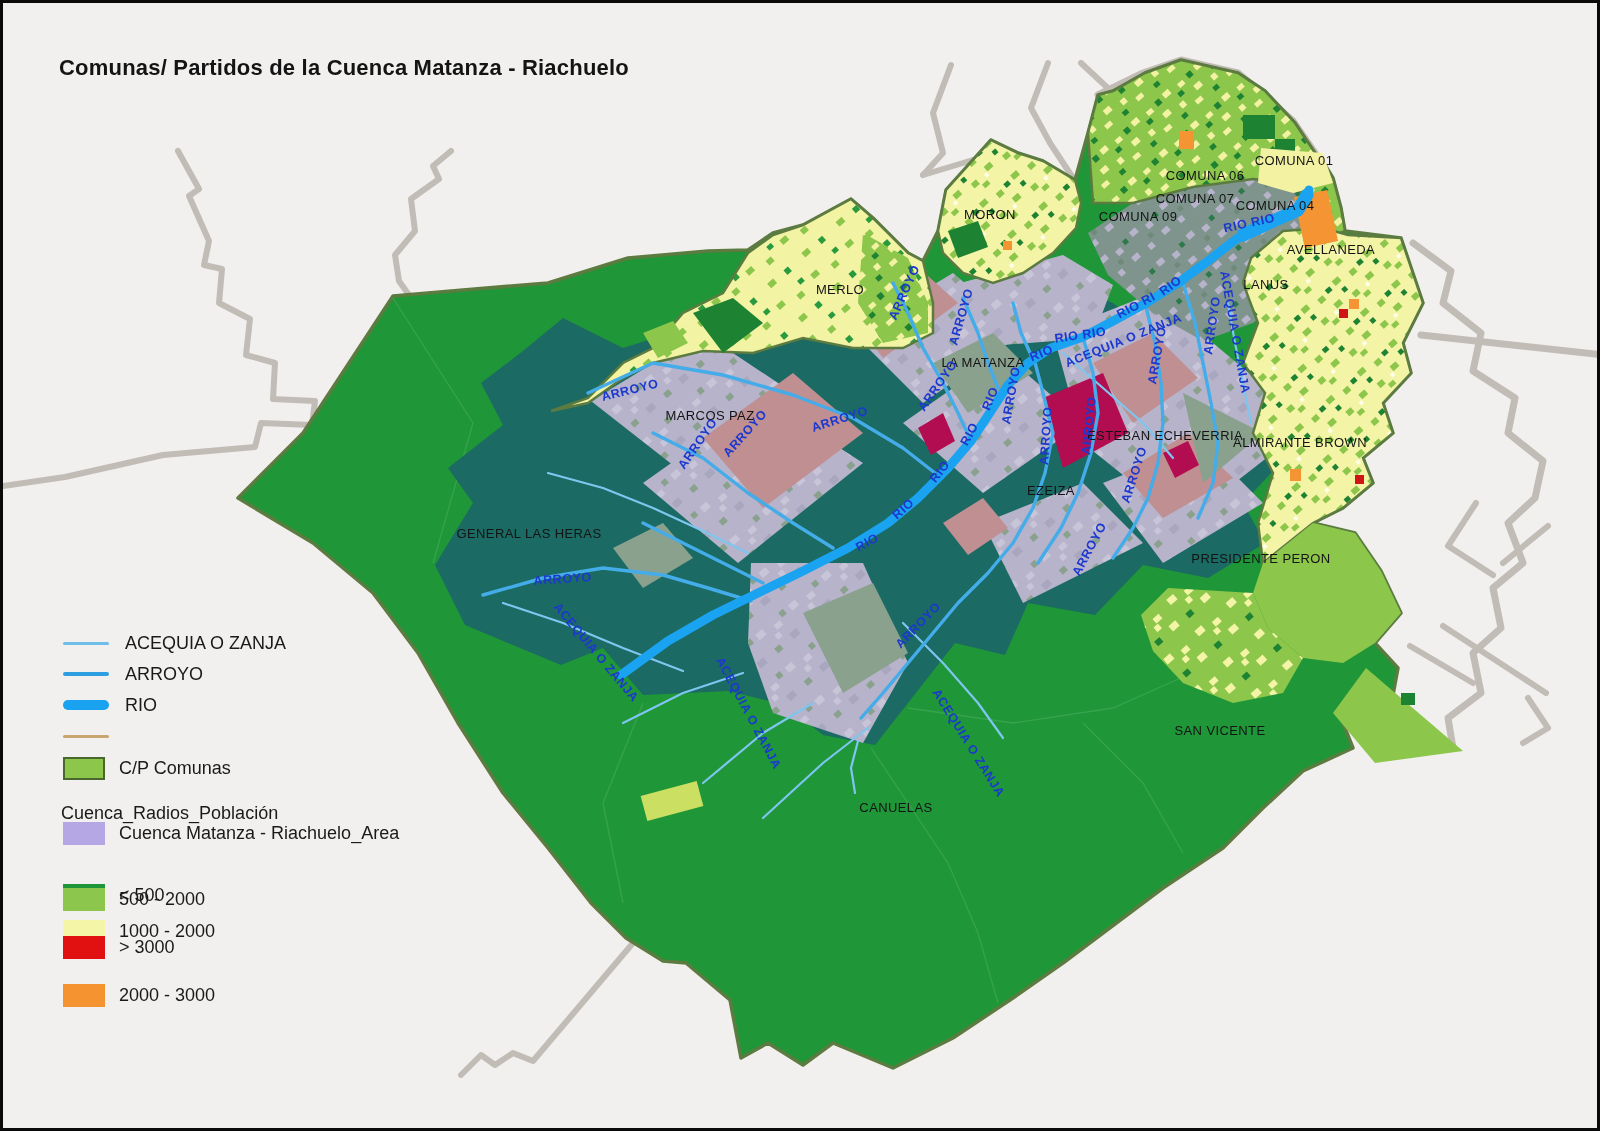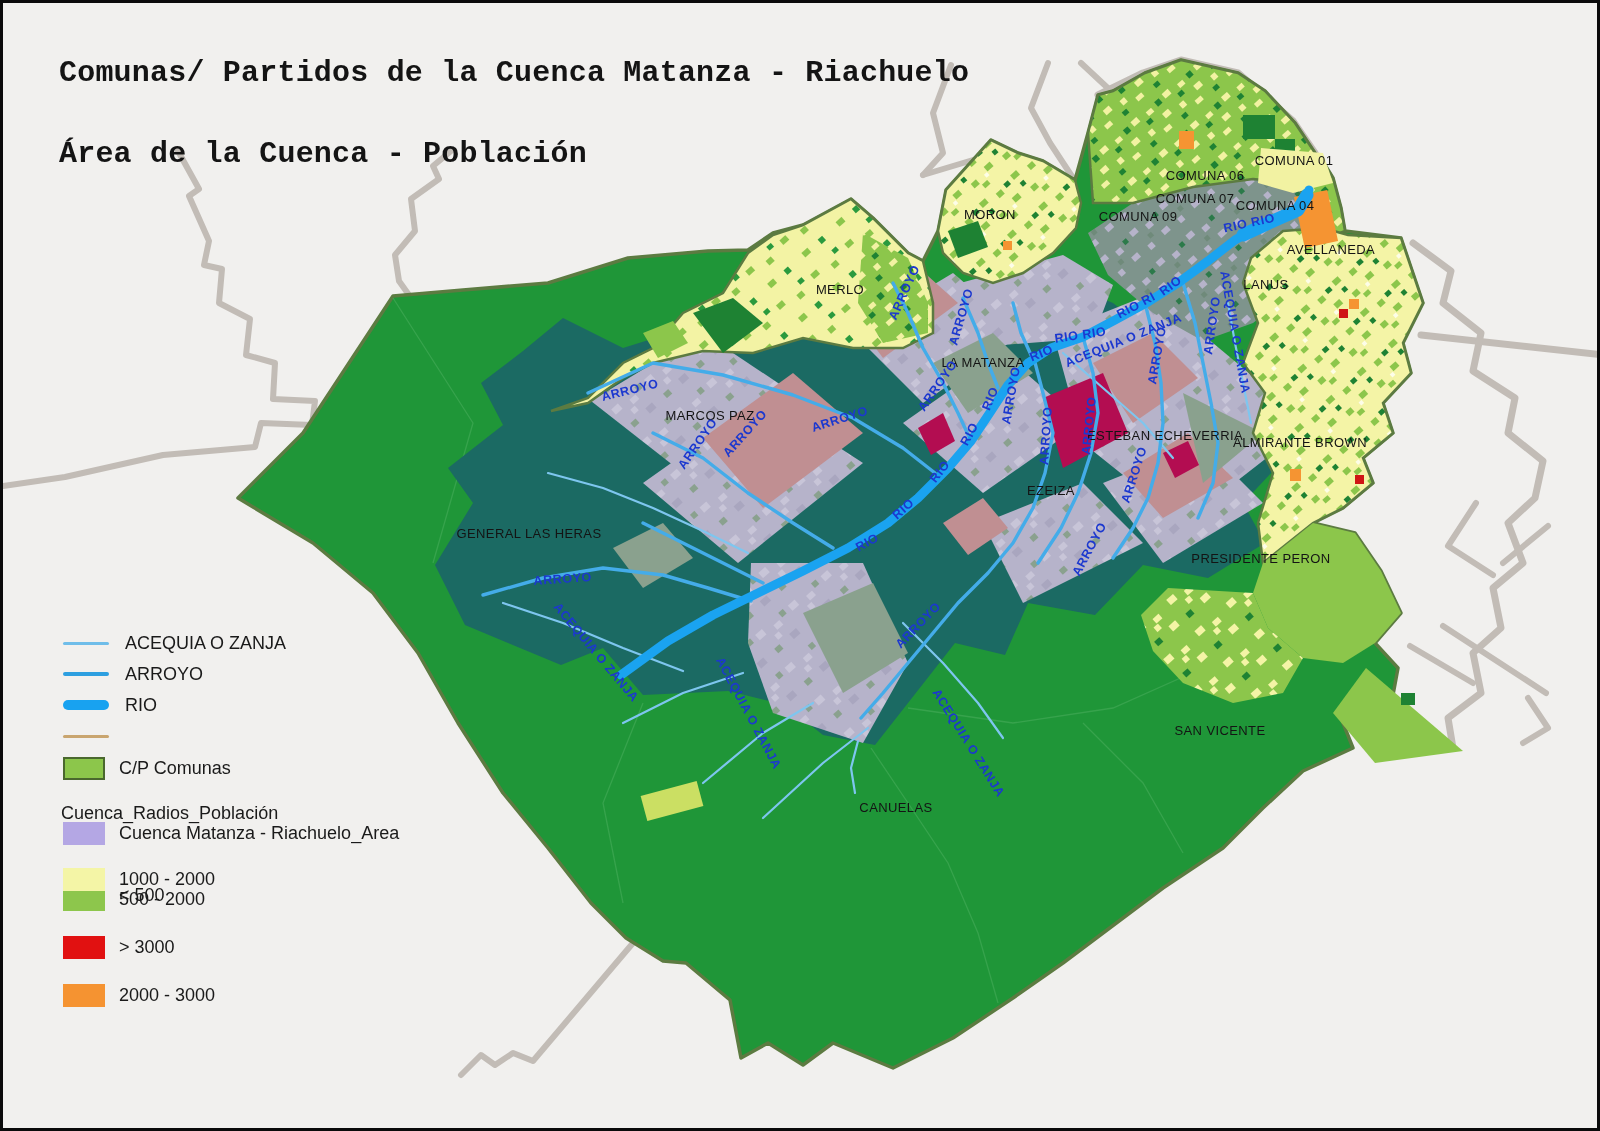--- a/index.html
+++ b/index.html
@@ -1,21 +1,21 @@
 <!DOCTYPE html>
 <html><head>
 <meta charset="utf-8">
 <style>
   html,body{margin:0;padding:0;background:#888;font-family:"Liberation Sans",sans-serif;}
   #frame{position:relative;width:1600px;height:1131px;background:#f1f0ee;overflow:hidden;
          border:3px solid #0a0a0a;box-sizing:border-box;margin:0 auto;}
   #map-svg{position:absolute;left:0;top:0;width:1600px;height:1131px;}
   
-  #title{position:absolute;left:56px;top:50px;font-size:30px;font-weight:bold;color:#141414;
-         line-height:1.35;letter-spacing:.2px;white-space:pre-line;font-family:Liberation Mono, monospace;}
+  #title{position:absolute;left:56px;top:50px;font-size:22px;font-weight:bold;color:#141414;
+         line-height:1.35;letter-spacing:.2px;white-space:pre-line;}
   
   .lg-row{position:absolute;left:60px;display:flex;align-items:center;height:24px;}
   .lg-line{width:46px;border-radius:2px;margin-right:16px;flex:0 0 46px;}
   .h2{height:3px;} .h4{height:4px;} .h9{height:10px;border-radius:5px;}
   .lg-swatch{width:42px;height:23px;margin-right:14px;flex:0 0 42px;box-sizing:border-box;}
   .lg-label{font-size:18px;color:#1a1a1a;}
   #lg-header{position:absolute;left:58px;top:800px;font-size:18px;color:#1a1a1a;}
   
   .region-label{font-family:"Liberation Sans",sans-serif;font-size:13px;fill:#141414;letter-spacing:.4px;}
   .river-label{font-family:"Liberation Sans",sans-serif;font-size:12.5px;font-weight:bold;fill:#1c38cf;letter-spacing:.6px;}
@@ -267,21 +267,21 @@
         <text x="560" y="580" transform="rotate(-4 560 580)" class="river-label">ARROYO</text>
         <text x="1122" y="341" transform="rotate(-22 1122 341)" class="river-label">ACEQUIA O ZANJA</text>
         <text x="1228" y="330" transform="rotate(80 1228 330)" class="river-label">ACEQUIA O ZANJA</text>
         <text x="742" y="712" transform="rotate(62 742 712)" class="river-label">ACEQUIA O ZANJA</text>
         <text x="962" y="742" transform="rotate(58 962 742)" class="river-label">ACEQUIA O ZANJA</text>
         <text x="590" y="652" transform="rotate(50 590 652)" class="river-label">ACEQUIA O ZANJA</text>
       </g>
 </svg>
 
 <div id="title"><span>Comunas/ Partidos de la Cuenca Matanza - Riachuelo</span><br>
-<span>Área de la Cuenca - Población</span></div>
+</div>
 
 <div>
   <div class="lg-row" style="top:628px">
     <div class="lg-line h2" style="background-color: rgb(111, 189, 233);"></div>
     <div class="lg-label">ACEQUIA O ZANJA</div>
   </div>
   <div class="lg-row" style="top:659px">
     <div class="lg-line h4" style="background-color: rgb(45, 159, 224);"></div>
     <div class="lg-label">ARROYO</div>
   </div>
@@ -303,21 +303,21 @@
   </div>
   <div id="lg-header">Cuenca_Radios_Población</div>
   <div class="lg-row" style="top:880px">
     <div class="lg-swatch" style="background-color: rgb(30, 149, 57);"></div>
     <div class="lg-label">&lt; 500</div>
   </div>
   <div class="lg-row" style="top:884px">
     <div class="lg-swatch" style="background-color: rgb(141, 198, 76);"></div>
     <div class="lg-label">500 - 2000</div>
   </div>
-  <div class="lg-row" style="top:864px">
+  <div class="lg-row" style="top:916px">
     <div class="lg-swatch" style="background-color: rgb(244, 245, 166);"></div>
     <div class="lg-label">1000 - 2000</div>
   </div>
   <div class="lg-row" style="top:980px">
     <div class="lg-swatch" style="background-color: rgb(245, 147, 49);"></div>
     <div class="lg-label">2000 - 3000</div>
   </div>
   <div class="lg-row" style="top:932px">
     <div class="lg-swatch" style="background-color: rgb(225, 17, 17);"></div>
     <div class="lg-label">&gt; 3000</div>

